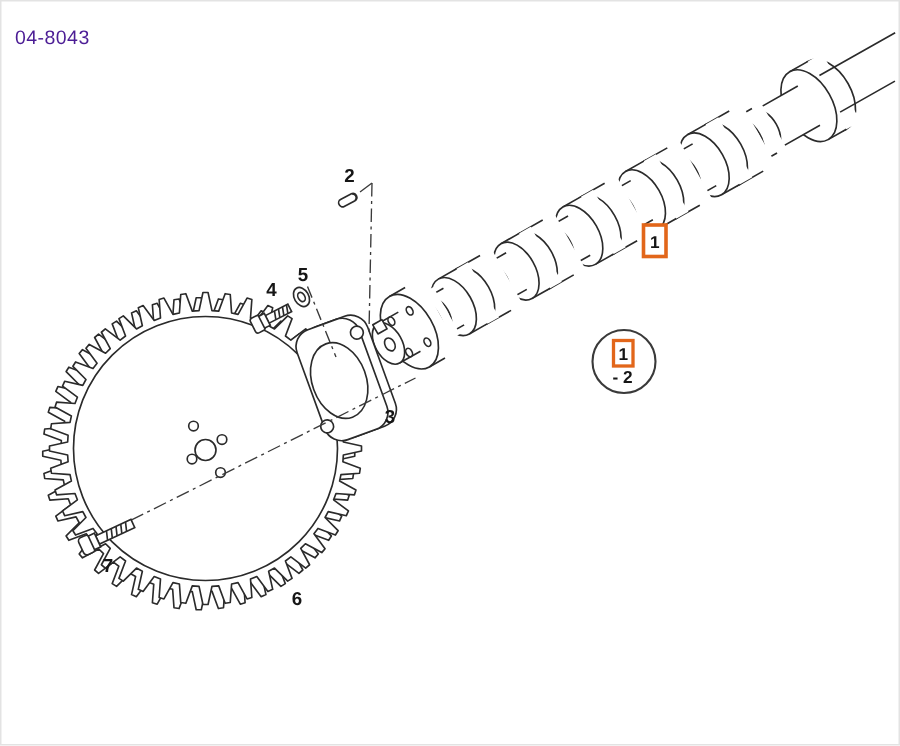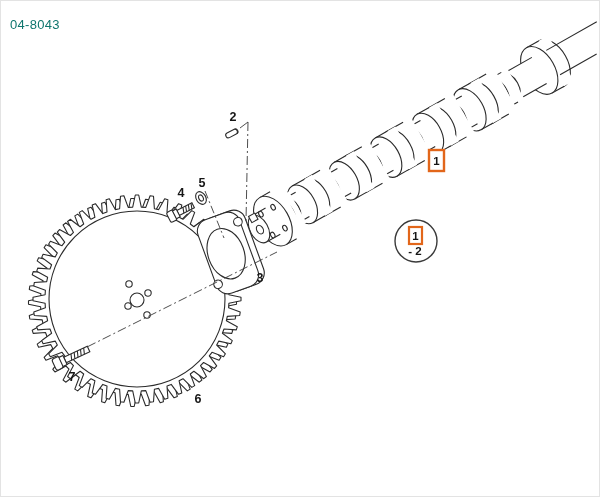--- a/index.html
+++ b/index.html
@@ -1,18 +1,18 @@
 <!DOCTYPE html>
 <html><head>
 <meta charset="utf-8">
 <style>
   html,body{margin:0;padding:0;background:#fff;}
   body{width:600px;height:497px;overflow:hidden;position:relative;
        font-family:"Liberation Sans", sans-serif;border:1px solid #e3e3e3;box-sizing:border-box;}
-  .drawing-number{position:absolute;left:9px;top:16px;font-size:13px;color:#0f766e;
+  .drawing-number{position:absolute;left:9px;top:16px;font-size:13px;color:#4c1d95;
        letter-spacing:.3px;}
   svg{position:absolute;left:0;top:0;}
   svg text{font-family:"Liberation Sans", sans-serif;fill:#161616;font-size:12.5px;font-weight:600;}
   svg text.small{font-size:11.5px;}
   [data-interactable="true"]{cursor:pointer;}
 </style>
 </head>
 <body data-interactable="false">
 
 <div class="drawing-number" data-interactable="false">04-8043</div>

